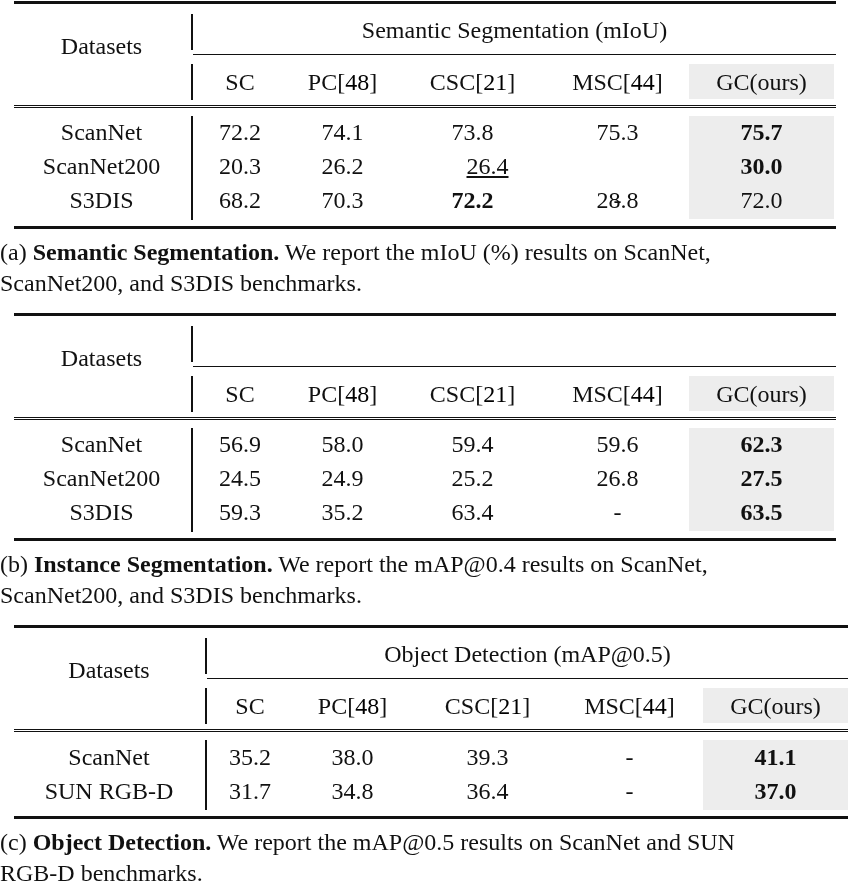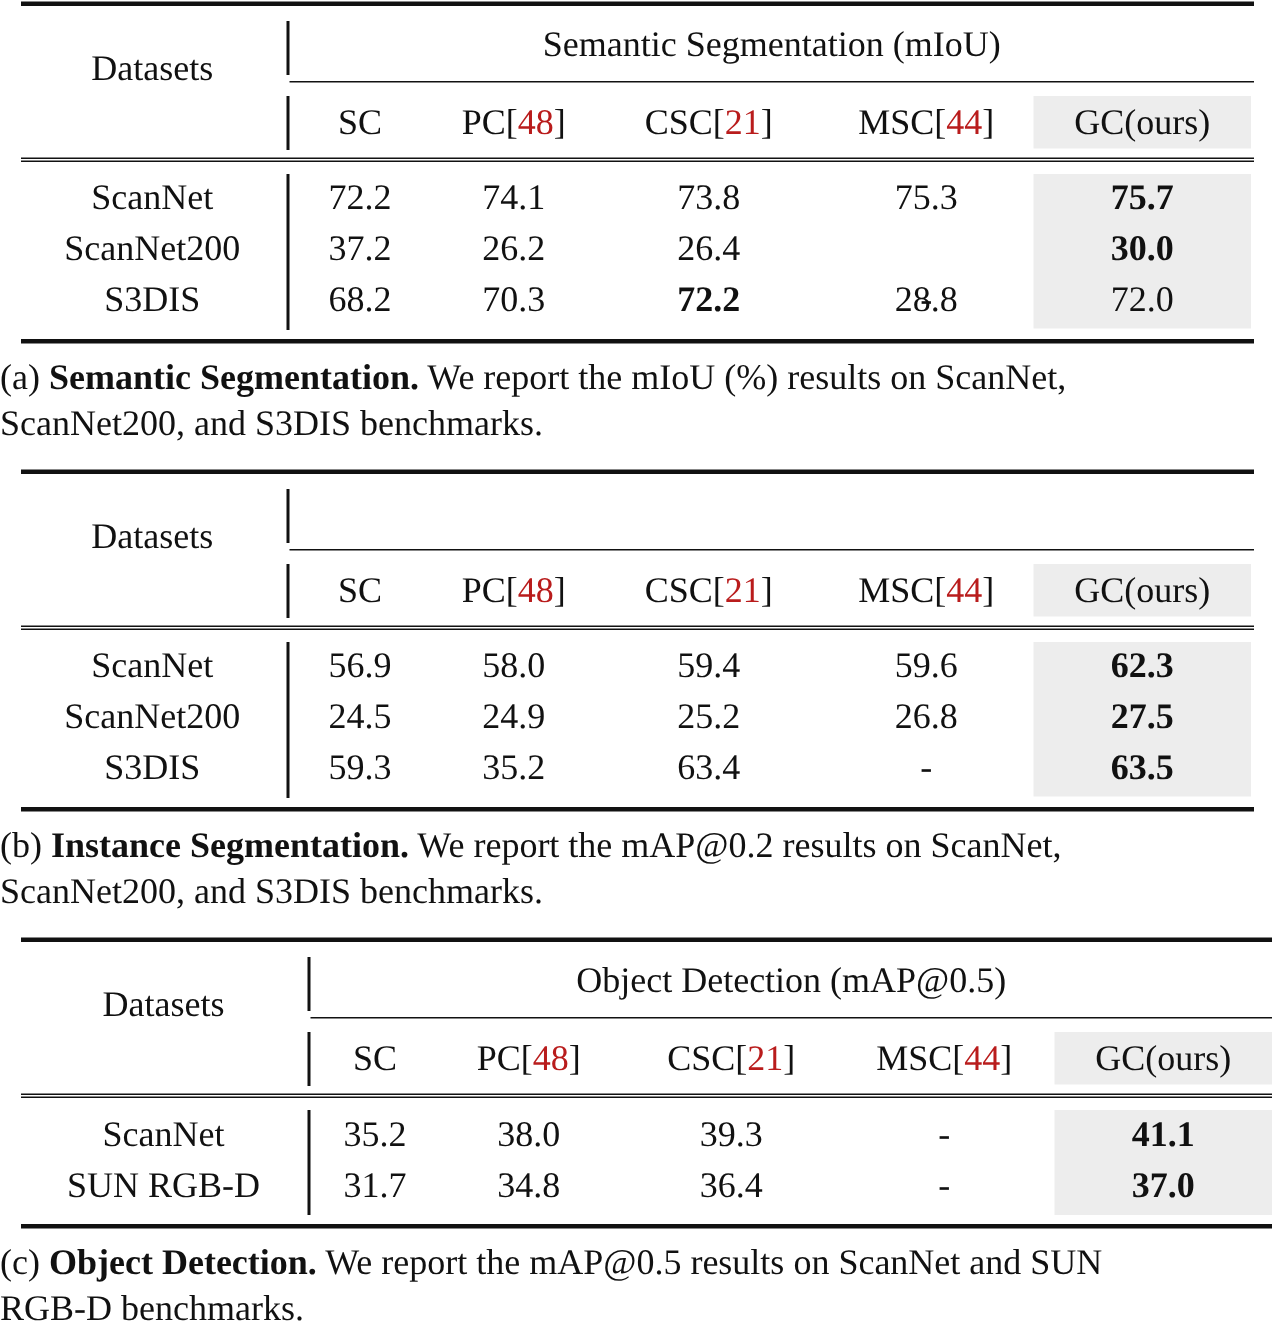--- a/index.html
+++ b/index.html
@@ -6,21 +6,21 @@
   body { width:853px; height:887px; overflow:hidden; position:relative;
          font-family:"Liberation Serif", "DejaVu Serif", serif; color:#111; }
   .block { position:absolute; left:0; width:853px; }
   .rule-thick { position:absolute; height:3px; background:#111; }
   .rule-thin { position:absolute; height:1px; background:#111; }
   .rule-double { position:absolute; height:3px; border-top:1px solid #111; border-bottom:1px solid #111; box-sizing:border-box; }
   .vbar { position:absolute; width:1.5px; background:#111; }
   .cell { position:absolute; text-align:center; white-space:nowrap; font-size:24px; line-height:30px; }
   .shade { position:absolute; background:#ededed; }
   .bold { font-weight:bold; }
-  .ref { color:#b91c1c; }
+  .ref { color:#000000; }
   .caption { position:absolute; left:0; width:850px; font-size:24px; line-height:31px; white-space:nowrap; }
   .caption b { font-weight:bold; }
 </style>
 </head>
 <body>
 
 <div class="block" style="top:0;height:310px;">
   <div class="rule-thick" style="left:14px;top:1px;width:822px;"></div>
   <div class="cell" style="left:14px;top:31px;width:175px;">Datasets</div>
   <div class="vbar" style="left:191px;top:14px;height:36px;"></div>
@@ -40,23 +40,23 @@
   <div>
     <div class="cell" style="left:14px;top:117px;width:175px;">ScanNet</div>
     <div class="cell" style="left:200px;top:117px;width:80px;">72.2</div>
     <div class="cell" style="left:290px;top:117px;width:105px;">74.1</div>
     <div class="cell" style="left:405px;top:117px;width:135px;">73.8</div>
     <div class="cell" style="left:550px;top:117px;width:135px;">75.3</div>
     <div class="cell bold" style="left:689px;top:117px;width:145px;">75.7</div>
   </div>
   <div>
     <div class="cell" style="left:14px;top:151px;width:175px;">ScanNet200</div>
-    <div class="cell" style="left:200px;top:151px;width:80px;">37.2</div>
+    <div class="cell" style="left:200px;top:151px;width:80px;">20.3</div>
     <div class="cell" style="left:290px;top:151px;width:105px;">26.2</div>
-    <div class="cell" style="left:405px;top:151px;width:135px;">26.4</div>
+    <div class="cell" style="left:420px;top:151px;width:135px;text-decoration:underline;">26.4</div>
     <div class="cell" style="left:550px;top:151px;width:135px;margin-top:34px;">28.8</div>
     <div class="cell bold" style="left:689px;top:151px;width:145px;">30.0</div>
   </div>
   <div>
     <div class="cell" style="left:14px;top:185px;width:175px;">S3DIS</div>
     <div class="cell" style="left:200px;top:185px;width:80px;">68.2</div>
     <div class="cell" style="left:290px;top:185px;width:105px;">70.3</div>
     <div class="cell bold" style="left:405px;top:185px;width:135px;">72.2</div>
     <div class="cell" style="left:550px;top:185px;width:135px;">-</div>
     <div class="cell" style="left:689px;top:185px;width:145px;">72.0</div>
@@ -105,21 +105,21 @@
     <div class="cell" style="left:14px;top:185px;width:175px;">S3DIS</div>
     <div class="cell" style="left:200px;top:185px;width:80px;">59.3</div>
     <div class="cell" style="left:290px;top:185px;width:105px;">35.2</div>
     <div class="cell" style="left:405px;top:185px;width:135px;">63.4</div>
     <div class="cell" style="left:550px;top:185px;width:135px;">-</div>
     <div class="cell bold" style="left:689px;top:185px;width:145px;">63.5</div>
   </div>
   <div class="rule-thick" style="left:14px;top:226px;width:822px;"></div>
 
   <div class="caption" style="top:237px;">
-    <div><span>(b) </span><b>Instance Segmentation.</b><span> We report the mAP@0.2 results on ScanNet,</span></div>
+    <div><span>(b) </span><b>Instance Segmentation.</b><span> We report the mAP@0.4 results on ScanNet,</span></div>
     <div>ScanNet200, and S3DIS benchmarks.</div>
   </div>
 </div>
 
 <div class="block" style="top:624px;height:263px;">
   <div class="rule-thick" style="left:14px;top:1px;width:834px;"></div>
   <div class="cell" style="left:14px;top:31px;width:190px;">Datasets</div>
   <div class="vbar" style="left:205px;top:14px;height:36px;"></div>
   <div class="cell" style="left:207px;top:15px;width:641px;">Object Detection (mAP@0.5)</div>
   <div class="rule-thin" style="left:207px;top:54px;width:641px;"></div>

